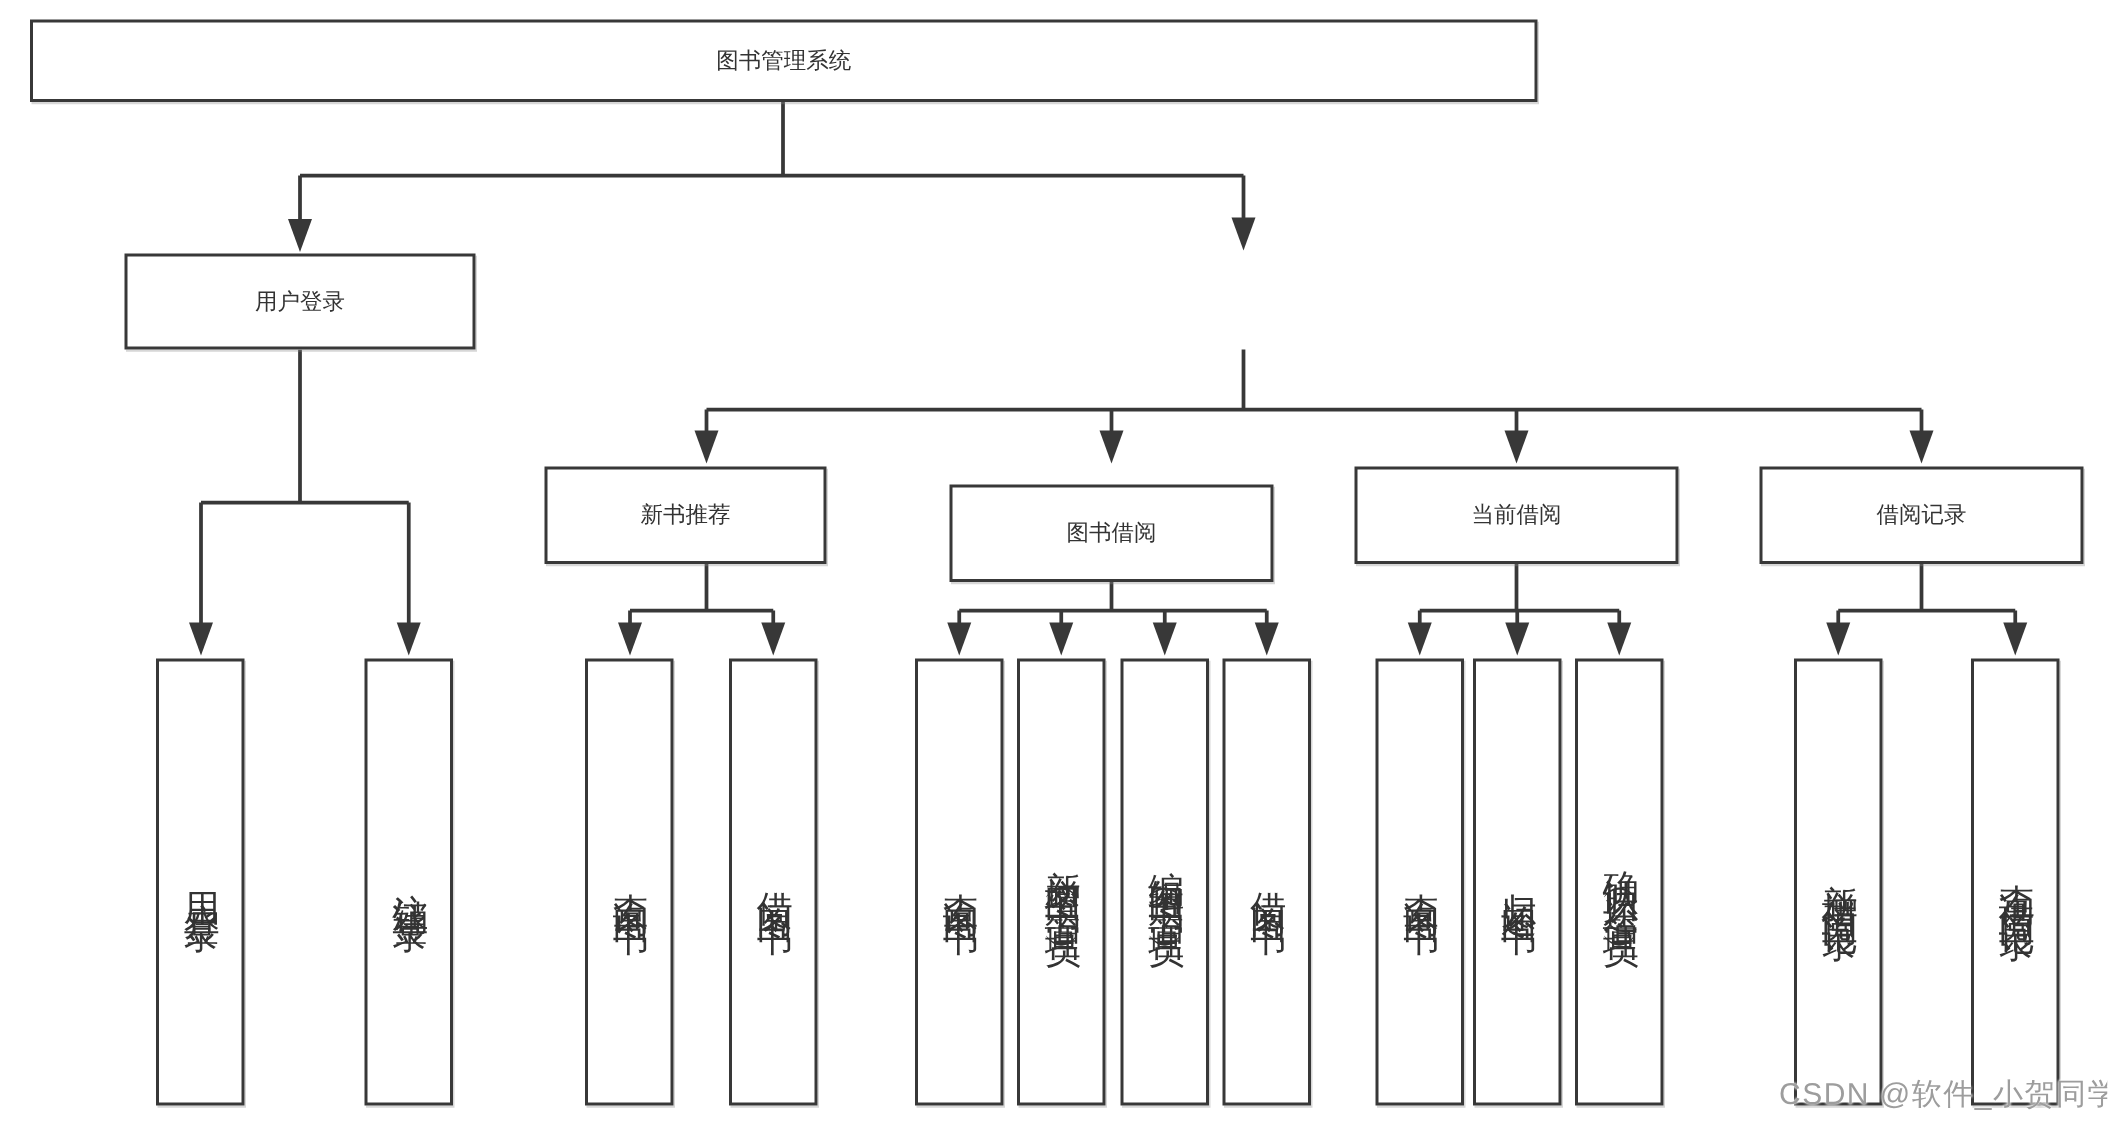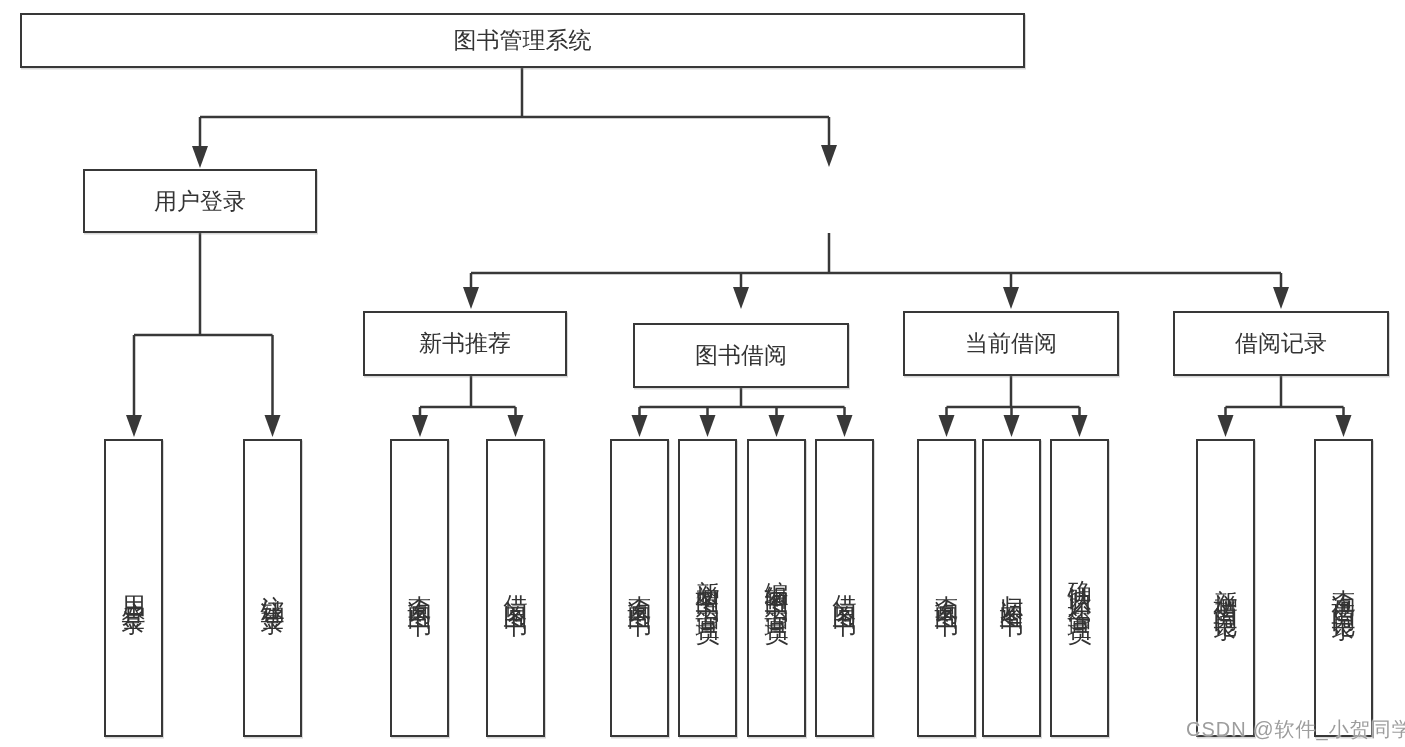--- a/index.html
+++ b/index.html
@@ -23,21 +23,21 @@
   }
   .box {
     position: absolute;
     box-sizing: border-box;
     border: 2.5px solid #383838;
     background: #ffffff;
     color: #333333;
     display: flex;
     align-items: center;
     justify-content: center;
-    font-size: 23px;
+    font-size: 15px;
     line-height: 1;
     z-index: 2;
     box-shadow: 1px 1.5px 0 rgba(140,140,140,0.35);
     white-space: nowrap;
   }
   .vbox {
     writing-mode: vertical-rl;
     text-orientation: mixed;
     font-size: 24px;
     letter-spacing: 6px;
@@ -97,21 +97,21 @@
       <polygon points="1071.5,415 1087.5,415 1079.5,437"></polygon>
       <polygon points="1217.5,415 1233.5,415 1225.5,437"></polygon>
       <polygon points="1335.5,415 1351.5,415 1343.5,437"></polygon>
     </g>
   </svg>
 
   <div class="box" style="left:20px; top:13px; width:1005px; height:55px;">图书管理系统</div>
 
   <div class="box" style="left:83px; top:169px; width:234px; height:64px;">用户登录</div>
 
-  <div class="box" style="left:363px; top:311px; width:204px; height:65px;">新书推荐</div>
+  <div class="box" style="left:363px; top:311px; width:188px; height:65px;">新书推荐</div>
   <div class="box" style="left:633px; top:311px; width:216px; height:65px;margin-top:12px;">图书借阅</div>
   <div class="box" style="left:903px; top:311px; width:216px; height:65px;">当前借阅</div>
   <div class="box" style="left:1173px; top:311px; width:216px; height:65px;">借阅记录</div>
 
   <div class="box vbox" style="left:104px; top:439px; width:59px; height:298px;">用户登录</div>
   <div class="box vbox" style="left:243px; top:439px; width:59px; height:298px;">注销登录</div>
 
   <div class="box vbox" style="left:390px; top:439px; width:59px; height:298px;">查询图书</div>
   <div class="box vbox" style="left:486px; top:439px; width:59px; height:298px;">借阅图书</div>
 

